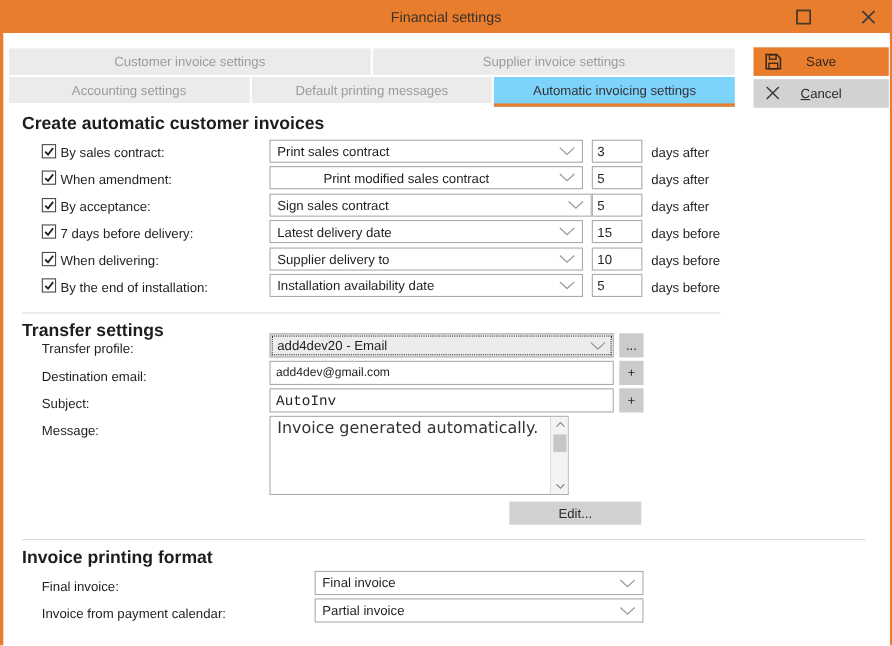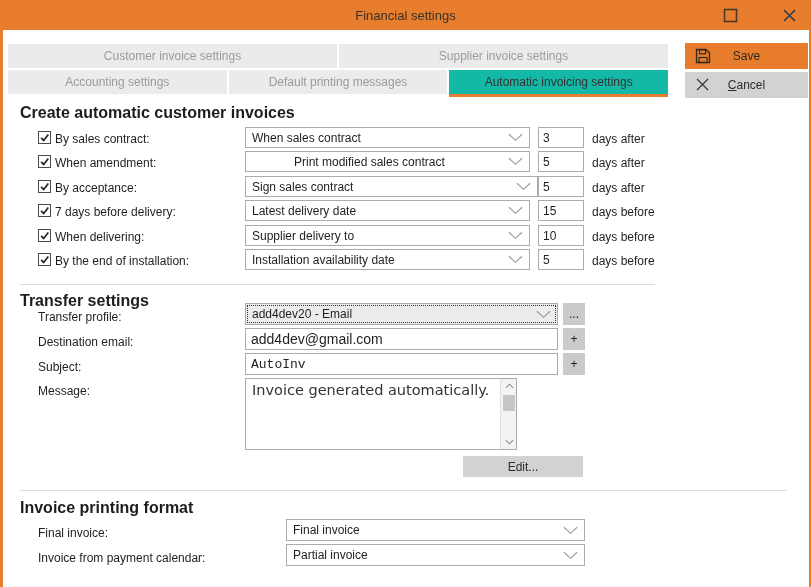--- a/index.html
+++ b/index.html
@@ -25,21 +25,21 @@
   
   .tabs-row { position:absolute; left:8px; width:660px; display:flex; gap:2px; }
   .tabs-row1 { top:44px; height:24px; }
   .tabs-row2 { top:70px; height:27px; }
   .tab {
     flex:1; display:flex; align-items:center; justify-content:center;
     background:#EBEBEB; color:#9B9B9B; font-size:12px; cursor:pointer;
     background-clip:padding-box; border-bottom:0 solid transparent;
   }
   .tabs-row2 .tab { border-bottom:3px solid transparent; }
-  .tabs-row2 .tab.active { background:#14b8a6; color:#333333; border-bottom-color:#E87D2E; }
+  .tabs-row2 .tab.active { background:#7dd3fc; color:#333333; border-bottom-color:#E87D2E; }
 
   
   .action-btn {
     position:absolute; left:685px; width:123px; height:26px;
     display:flex; align-items:center; justify-content:center; cursor:pointer; font-size:12px;
   }
   .btn-save { top:43px; background:#E87D2E; color:#33291c; }
   .btn-cancel { top:72px; background:#D2D2D2; color:#2b2b2b; }
   .action-btn .ico { position:absolute; left:10px; top:5px; }
   .cancel-label { display:inline-block; }
@@ -63,21 +63,21 @@
   .combo svg { flex-shrink:0; margin-left:4px; }
 
   .numfield {
     position:absolute; left:538px; width:46px; height:21px; border:1px solid #ABABAB;
     padding:0 4px; font-family:"Liberation Sans", sans-serif; font-size:12px; color:#1f1f1f; background:#fff;
   }
   .suffix { position:absolute; left:592px; color:#1f1f1f; }
 
   .t-input {
     position:absolute; left:245px; width:313px; height:22px; border:1px solid #ABABAB;
-    padding:0 5px; font-family:"Liberation Sans", sans-serif; font-size:14px; color:#1f1f1f; background:#fff;
+    padding:0 5px; font-family:"Liberation Sans", sans-serif; font-size:11px; color:#1f1f1f; background:#fff;
   }
   .t-input.mono { font-family:"Liberation Mono", monospace; font-size:13px; }
   .sq-btn {
     position:absolute; left:563px; width:22px; height:22px; background:#CBCBCB;
     display:flex; align-items:center; justify-content:center; font-size:12px; color:#222; cursor:pointer;
   }
   .combo.focused {
     background:#ECECEC; outline:1px dotted #333; outline-offset:-3px;
   }
 
@@ -157,21 +157,21 @@
 
   <div class="sec-header" style="top:104px;">Create automatic customer invoices</div>
 
   <div class="chk" style="top:131px;">
     <svg width="11" height="11" viewBox="0 0 13 13">
         <path d="M2.5 7 L5.5 10 L11 3" stroke="#222" stroke-width="2" fill="none"></path>
       </svg>
   </div>
   <span class="rowlabel" style="left:55px; top:132px;">By sales contract:</span>
   <div class="combo" style="left:245px; top:127px; width:285px;">
-    <span class="ctext">When sales contract</span>
+    <span class="ctext">Print sales contract</span>
     <svg width="15" height="9" viewBox="0 0 16 9">
         <path d="M1 1 L8 7.5 L15 1" stroke="#9a9a9a" stroke-width="1.2" fill="none"></path>
       </svg>
   </div>
   <input class="numfield" style="top: 127px;" value="3">
   <span class="suffix" style="top:132px;">days after</span>
 
   <div class="chk" style="top:155px;">
     <svg width="11" height="11" viewBox="0 0 13 13">
         <path d="M2.5 7 L5.5 10 L11 3" stroke="#222" stroke-width="2" fill="none"></path>

